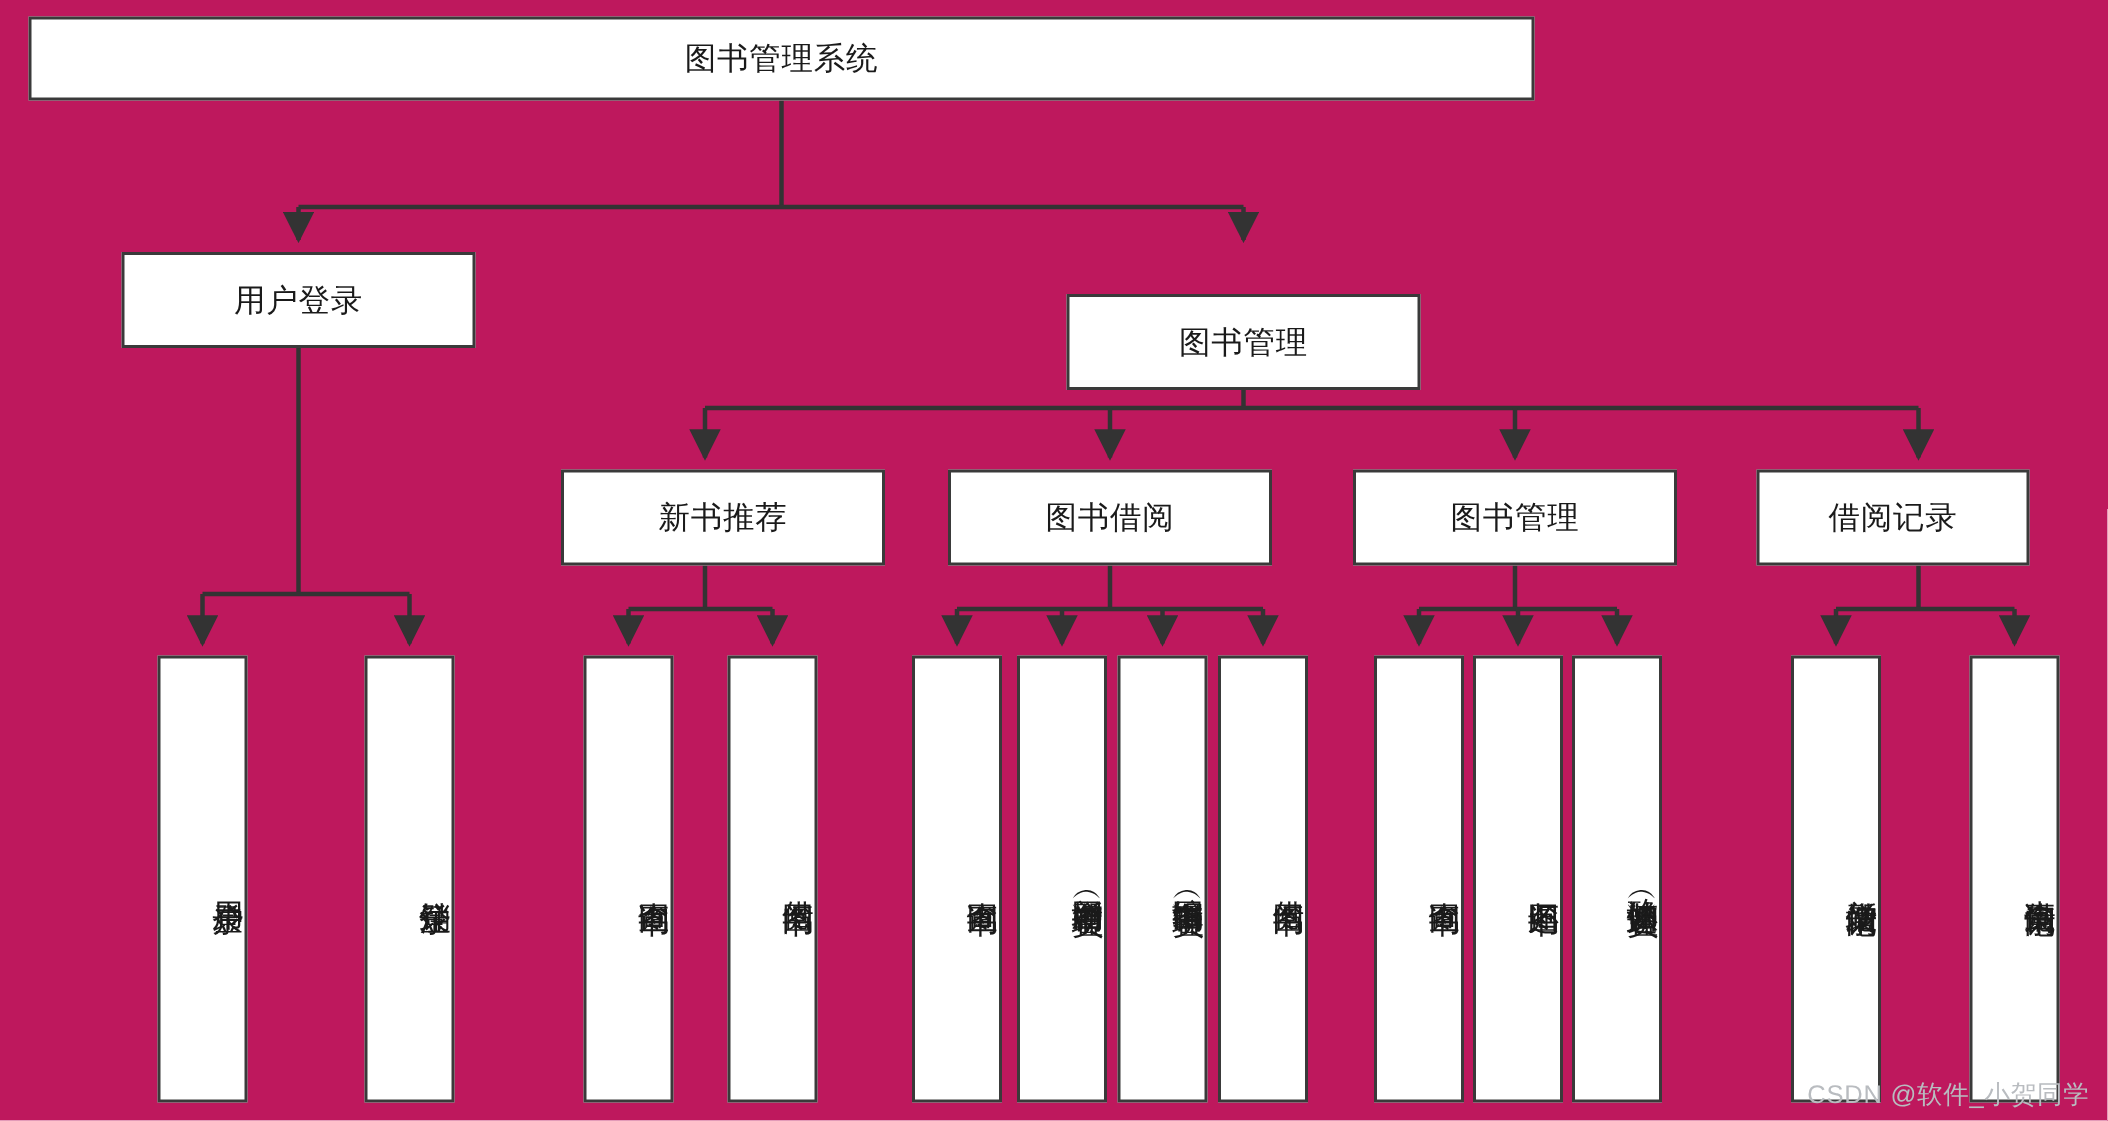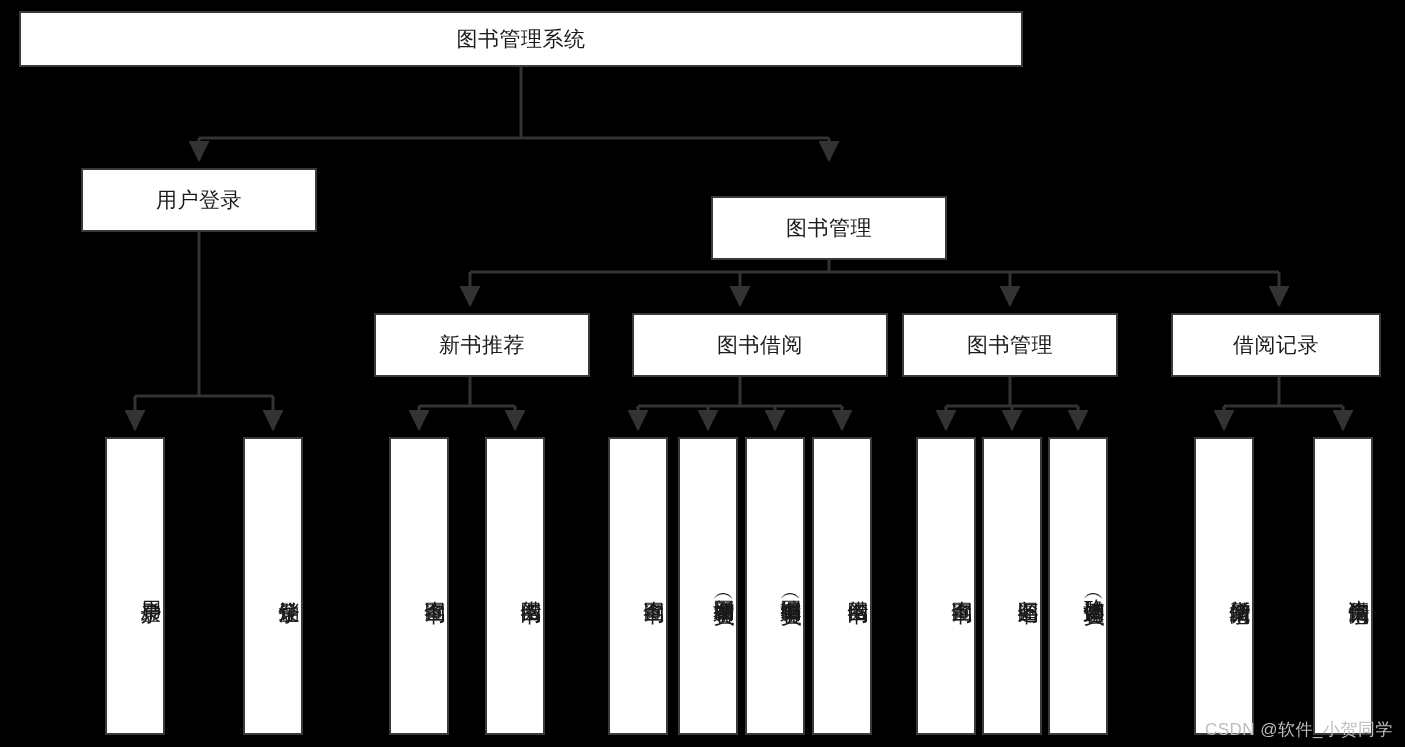--- a/index.html
+++ b/index.html
@@ -7,21 +7,21 @@
     padding: 0;
     background: #ffffff;
   }
   body {
     font-family: "Liberation Sans", "DejaVu Sans", sans-serif;
   }
   #canvas {
     position: relative;
     width: 1405px;
     height: 747px;
-    background: #000000;
+    background: #be185d;
     overflow: hidden;
   }
   #edges {
     position: absolute;
     left: 0;
     top: 0;
     width: 1405px;
     height: 747px;
   }
   .node {
@@ -130,27 +130,27 @@
   <div class="node horiz" style="left:81px; top:168px; width:236px; height:64px;">
     <span class="label">用户登录</span>
   </div>
   <div class="node horiz" style="left:711px; top:168px; width:236px; height:64px;margin-top:28px;">
     <span class="label">图书管理</span>
   </div>
 
   <div class="node horiz" style="left:374px; top:313px; width:216px; height:64px;">
     <span class="label">新书推荐</span>
   </div>
-  <div class="node horiz" style="left:632px; top:313px; width:256px; height:64px;">
+  <div class="node horiz" style="left:632px; top:313px; width:216px; height:64px;">
     <span class="label">图书借阅</span>
   </div>
   <div class="node horiz" style="left:902px; top:313px; width:216px; height:64px;">
     <span class="label">图书管理</span>
   </div>
-  <div class="node horiz" style="left:1171px; top:313px; width:210px; height:64px;">
+  <div class="node horiz" style="left:1171px; top:313px; width:182px; height:64px;">
     <span class="label">借阅记录</span>
   </div>
 
   <div class="node vert" style="left:105px; top:437px; width:60px; height:298px;">
     <span class="label">用户登录</span>
   </div>
   <div class="node vert" style="left:243px; top:437px; width:60px; height:298px;">
     <span class="label">注销登录</span>
   </div>
   <div class="node vert" style="left:389px; top:437px; width:60px; height:298px;">

